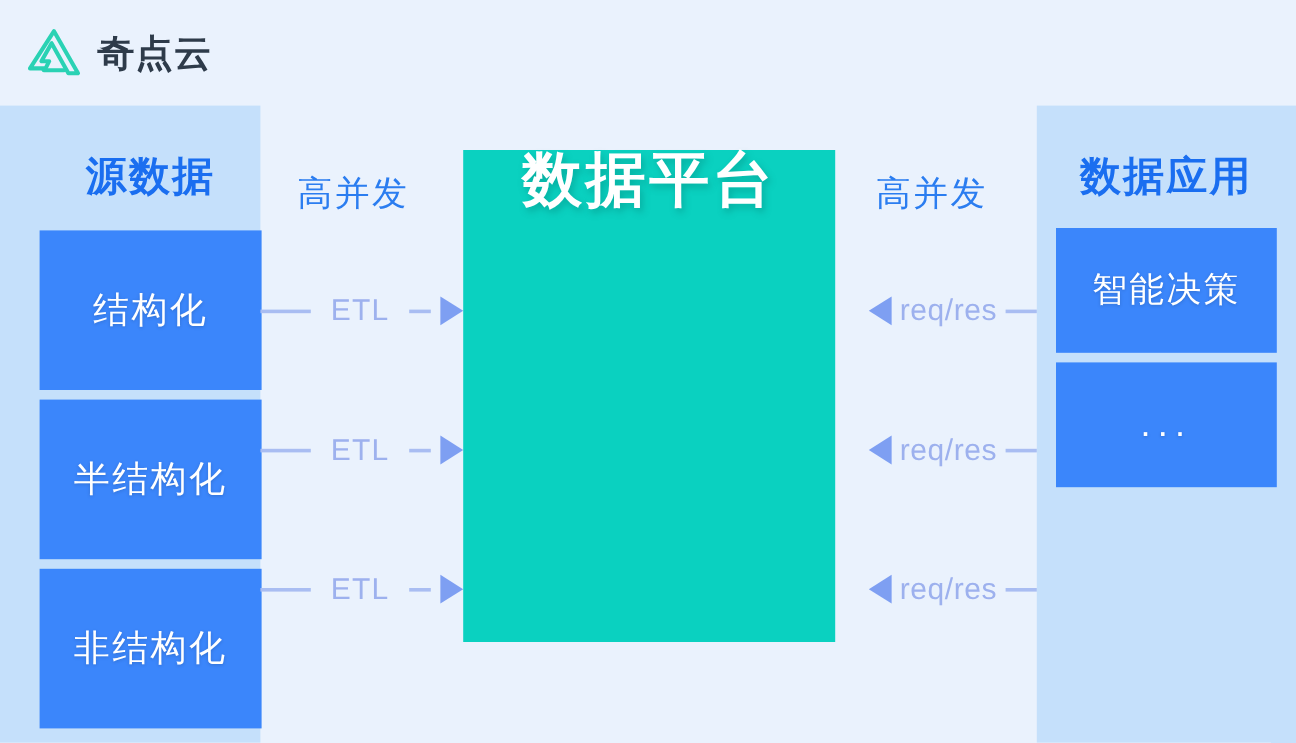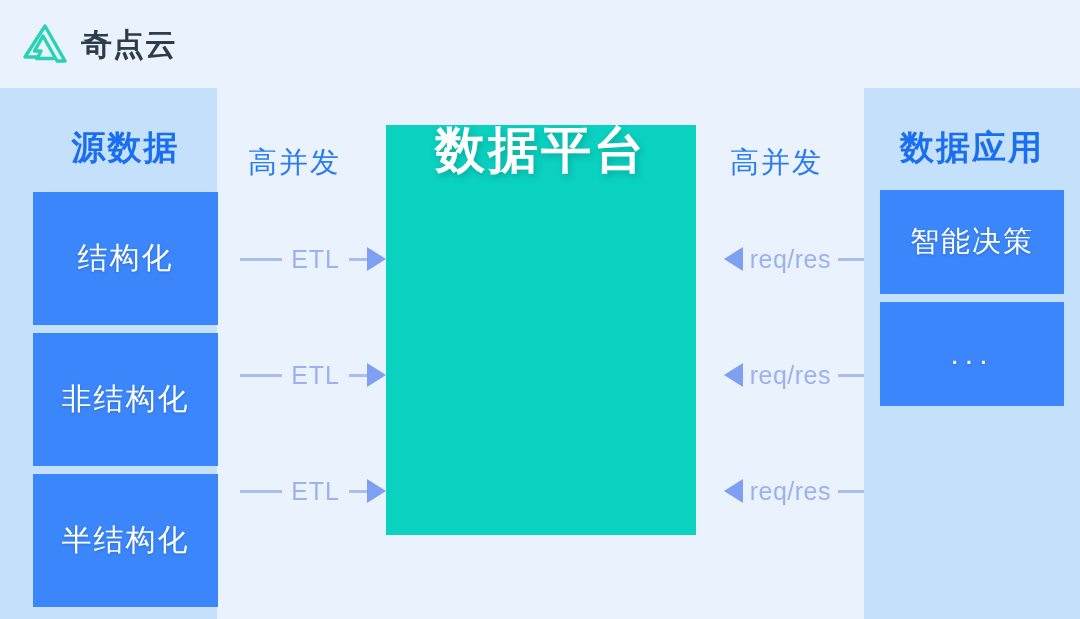--- a/index.html
+++ b/index.html
@@ -119,21 +119,21 @@
   #flow-label-left  { left: 248px; top: 148px; }
   #flow-label-right { left: 730px; top: 148px; }
 
   
   .connector {
     position: absolute;
     height: 34px;
     display: flex;
     align-items: center;
   }
-  .conn-left  { left: 217px; width: 169px; justify-content: flex-end; }
+  .conn-left  { left: 217px; width: 169px; justify-content: space-between; }
   .conn-right { left: 696px; width: 168px; justify-content: flex-end; }
 
   .conn-line {
     height: 3px;
     background: #a9bdf2;
     flex: none;
   }
   .conn-line.short { width: 42px; }
   .conn-line.tail  { width: 26px; }
 
@@ -168,22 +168,22 @@
       <path d="M14.5 34.5 L31.5 34.5" stroke="#2ad2b4" stroke-width="3.4" stroke-linecap="round"></path>
     </svg>
     <span id="logo-text">奇点云</span>
   </div>
 </div>
 
 <div class="side-panel" id="panel-source">
   <div class="panel-title">源数据</div>
   <div class="card-list" id="source-cards">
     <div class="card">结构化</div>
+    <div class="card">半结构化</div>
     <div class="card">非结构化</div>
-    <div class="card">半结构化</div>
   </div>
 </div>
 
 <div id="platform">
   <span id="platform-label">数据平台</span>
 </div>
 
 <div class="side-panel" id="panel-apps">
   <div class="panel-title">数据应用</div>
   <div class="card-list" id="apps-cards">

